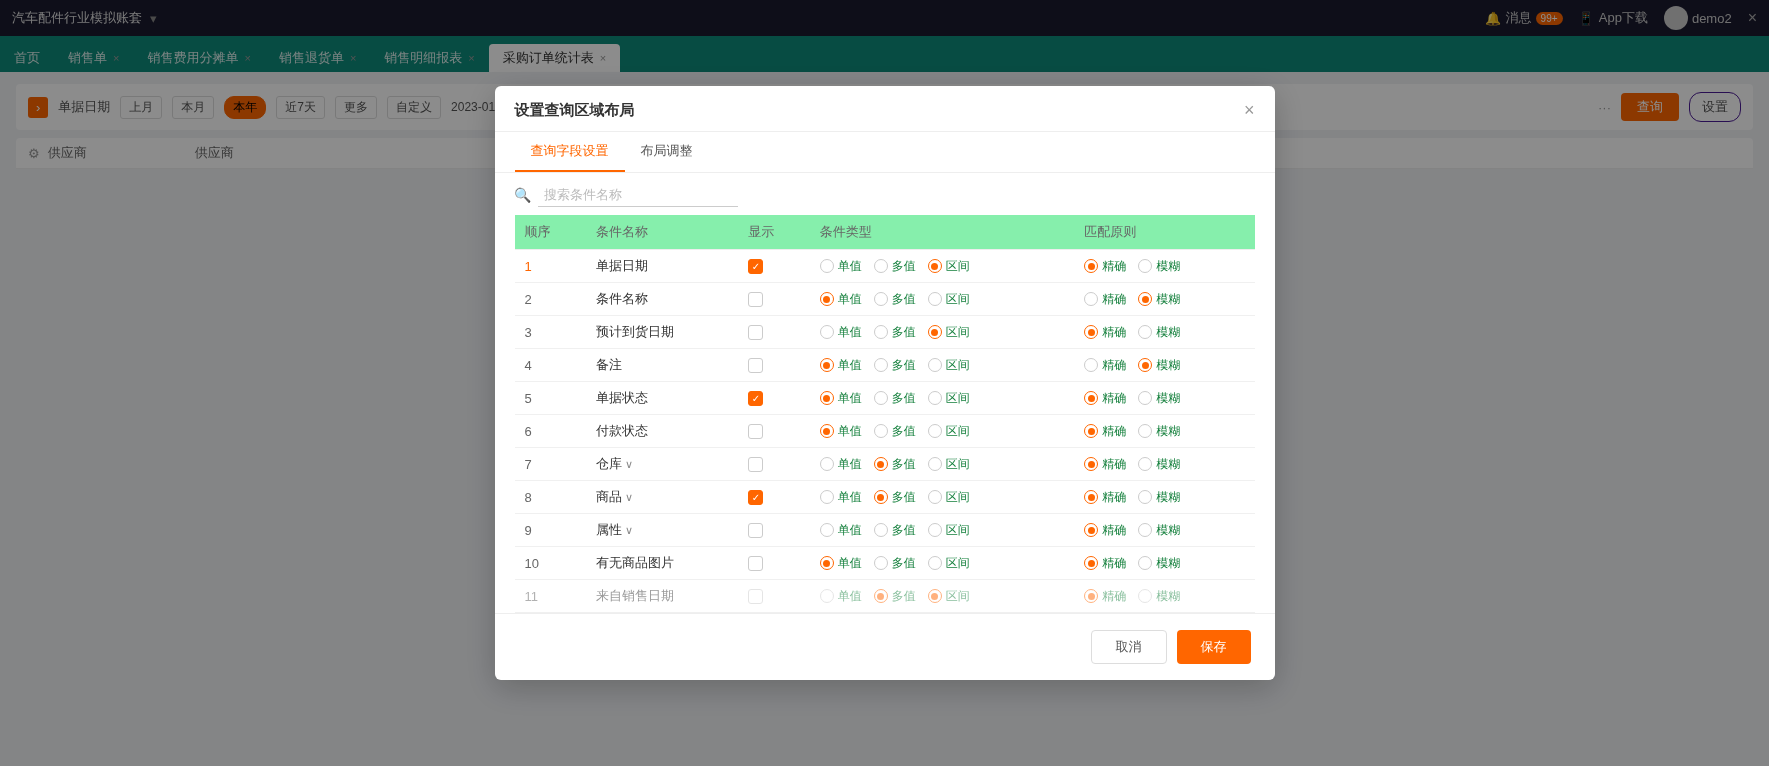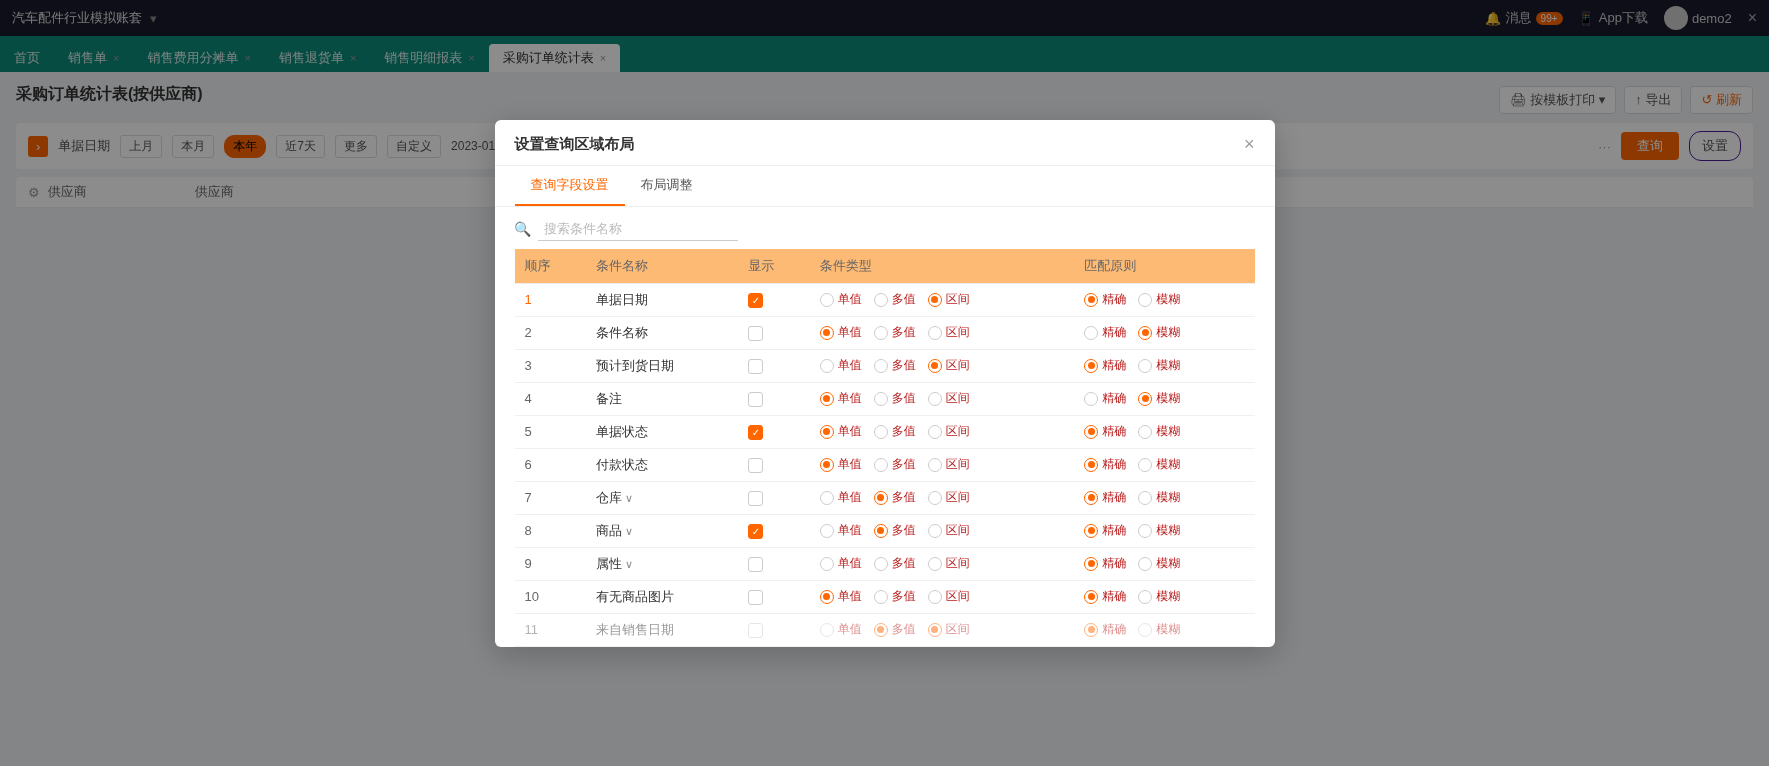--- a/index.html
+++ b/index.html
@@ -169,21 +169,21 @@
       overflow-y: auto;
       padding: 0 20px;
       margin-top: 8px;
     }
     table.modal-table {
       width: 100%;
       border-collapse: collapse;
       font-size: 13px;
     }
     table.modal-table thead tr th {
-      background: #fdba74;
+      background: #86efac;
       color: #666;
       font-weight: 500;
       padding: 8px 10px;
       text-align: left;
       border-bottom: 1px solid #eee;
       position: sticky;
       top: 0;
       z-index: 1;
     }
     table.modal-table tbody tr td {
@@ -224,21 +224,21 @@
       background: white;
       flex-shrink: 0;
     }
     .radio-circle.selected { border-color: #f60; }
     .radio-circle.selected::after {
       content: '';
       width: 7px; height: 7px;
       background: #f60;
       border-radius: 50%;
     }
-    .radio-label { font-size: 12px; color: #b91c1c; }
+    .radio-label { font-size: 12px; color: #15803d; }
 
     
     .match-group { display: flex; gap: 12px; align-items: center; white-space: nowrap; }
 
     
     .modal-footer {
       display: flex;
       justify-content: flex-end;
       gap: 10px;
       padding: 16px 24px;
@@ -316,38 +316,20 @@
     <span>销售明细报表</span>
     <span class="tab-close">×</span>
   </div>
   <div class="tab-item active">
     <span>采购订单统计表</span>
     <span class="tab-close">×</span>
   </div>
 </div>
 
 <div class="page-area">
-  <div style="display:flex;align-items:center;justify-content:space-between;margin-bottom:8px;">
-    <div class="page-title">采购订单统计表(按供应商)</div>
-    <div class="toolbar-right">
-      <button class="btn-print">
-        <span>🖨</span>
-        <span>按模板打印</span>
-        <span> ▾</span>
-      </button>
-      <button class="btn-export">
-        <span>↑</span>
-        <span>导出</span>
-      </button>
-      <button class="btn-refresh">
-        <span>↺</span>
-        <span>刷新</span>
-      </button>
-    </div>
-  </div>
 
   <div class="filter-row">
     <span style="background:#f60;color:white;padding:3px 8px;border-radius:3px;cursor:pointer;font-size:13px;">›</span>
     <span class="filter-label">单据日期</span>
     <button class="filter-btn">上月</button>
     <button class="filter-btn">本月</button>
     <button class="filter-btn active">本年</button>
     <button class="filter-btn">近7天</button>
     <button class="filter-btn">更多</button>
     <button class="filter-btn">自定义</button>
@@ -758,14 +740,18 @@
                     <span class="radio-circle"></span>
                     <span class="radio-label">模糊</span>
                   </div>
                 </div>
               </td>
             </tr>
           </tbody>
       </table>
     </div>
 
+    <div class="modal-footer">
+      <button class="btn-cancel">取消</button>
+      <button class="btn-save">保存</button>
+    </div>
   </div>
 </div>
 
 </body></html>

